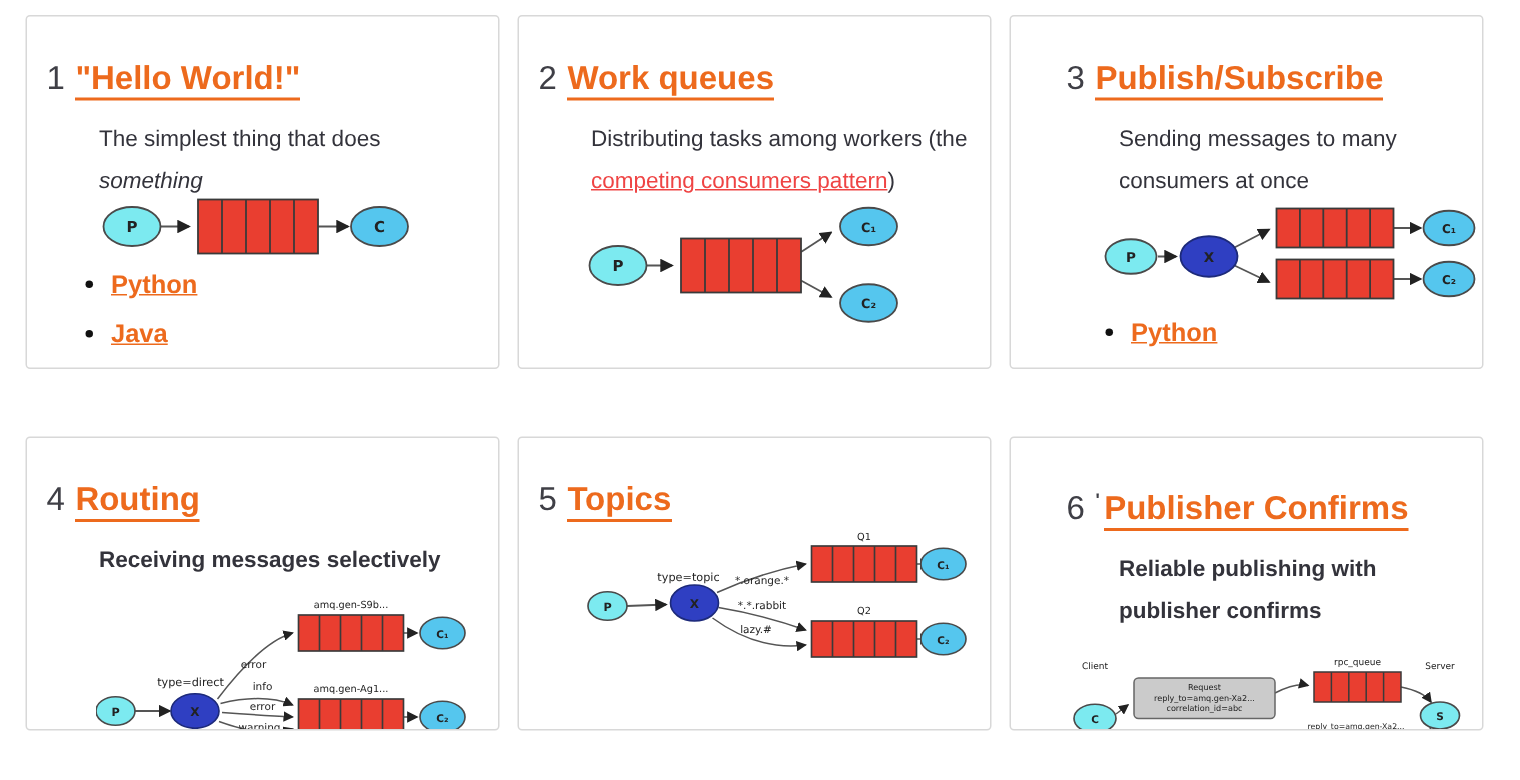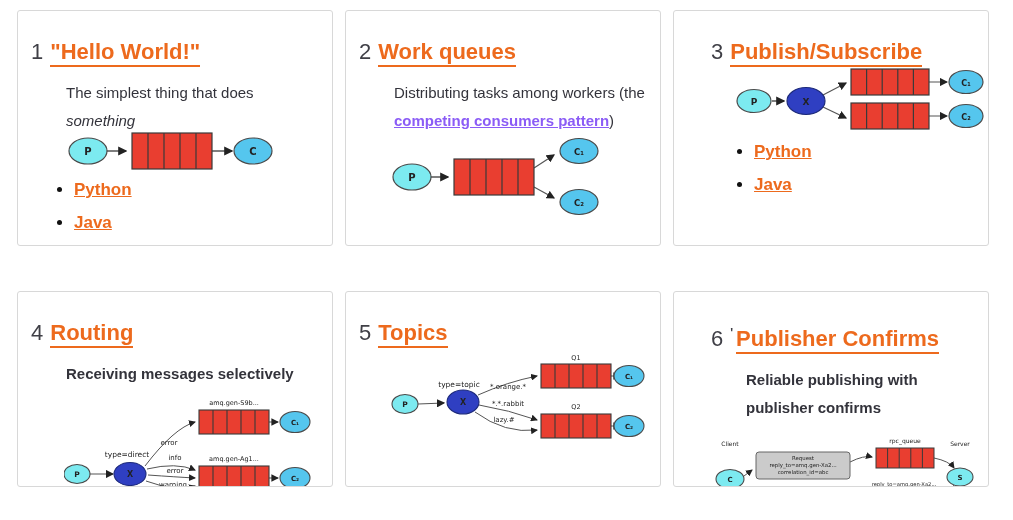--- a/index.html
+++ b/index.html
@@ -49,22 +49,22 @@
   .card-desc {
     margin: 14px 0 0 48px;
     width: 260px;
     font-size: 15px;
     line-height: 28px;
     color: #33333b;
   }
   .card-desc.narrow { width: 238px; font-weight: bold; }
   .card-desc em { font-style: italic; }
   .desc-link {
-    color: #8b5cf6;
-    font-weight: 700;
+    color: #ef4444;
+    font-weight: 400;
     text-decoration: underline;
     cursor: pointer;
   }
 
   .diagram { display: block; }
 
   ul.lang-links {
     margin: 8px 0 0 0;
     padding-left: 56px;
     list-style: disc;
@@ -152,20 +152,21 @@
       <ellipse cx="187" cy="65" rx="19" ry="12.5" fill="#55c6ee" stroke="#4a4a4a" stroke-width="1.2"></ellipse>
       <text x="187" y="68.5" font-size="8.5" font-weight="bold" text-anchor="middle">C₂</text>
     </g>
   </svg>
 </div>
 
 <div class="card row1 col3">
   <h2 class="card-heading">
     <span class="tut-number">3</span><a class="title-link">Publish/Subscribe</a>
   </h2>
+  <p class="card-desc"><span>Sending messages to many consumers at once</span></p>
   <svg class="diagram" width="265" height="68" viewBox="0 0 265 68" style="margin:0 0 0 38px;">
     <defs>
       <marker id="ar3" markerWidth="7" markerHeight="7" refX="6" refY="3.5" orient="auto">
           <path d="M0,0 L7,3.5 L0,7 z" fill="#222"></path>
         </marker>
     </defs>
     <line x1="36" y1="36" x2="48" y2="36" stroke="#555" stroke-width="1.3" marker-end="url(#ar3)"></line>
     <line x1="87" y1="30" x2="110" y2="18" stroke="#555" stroke-width="1.2" marker-end="url(#ar3)"></line>
     <line x1="87" y1="42" x2="110" y2="53" stroke="#555" stroke-width="1.2" marker-end="url(#ar3)"></line>
     <line x1="193" y1="17" x2="211" y2="17" stroke="#555" stroke-width="1.2" marker-end="url(#ar3)"></line>

